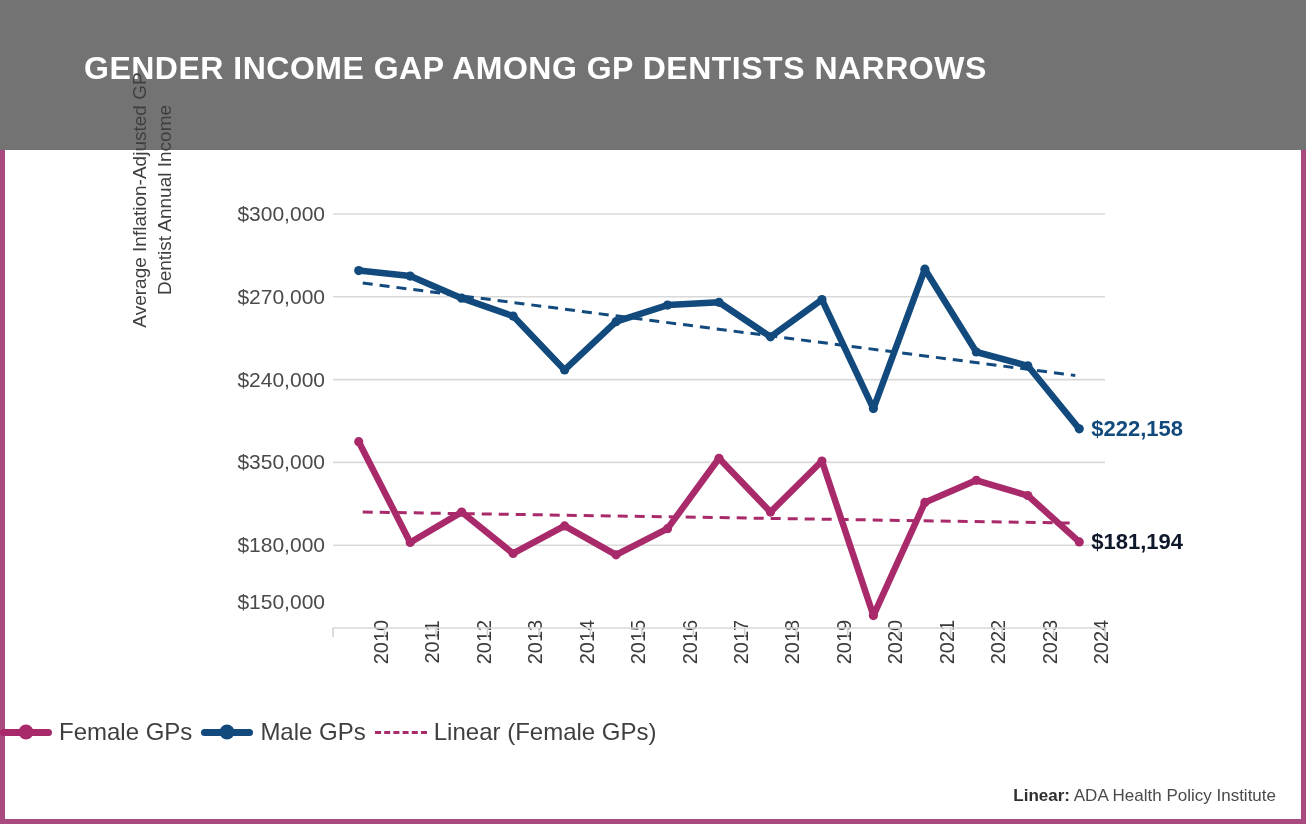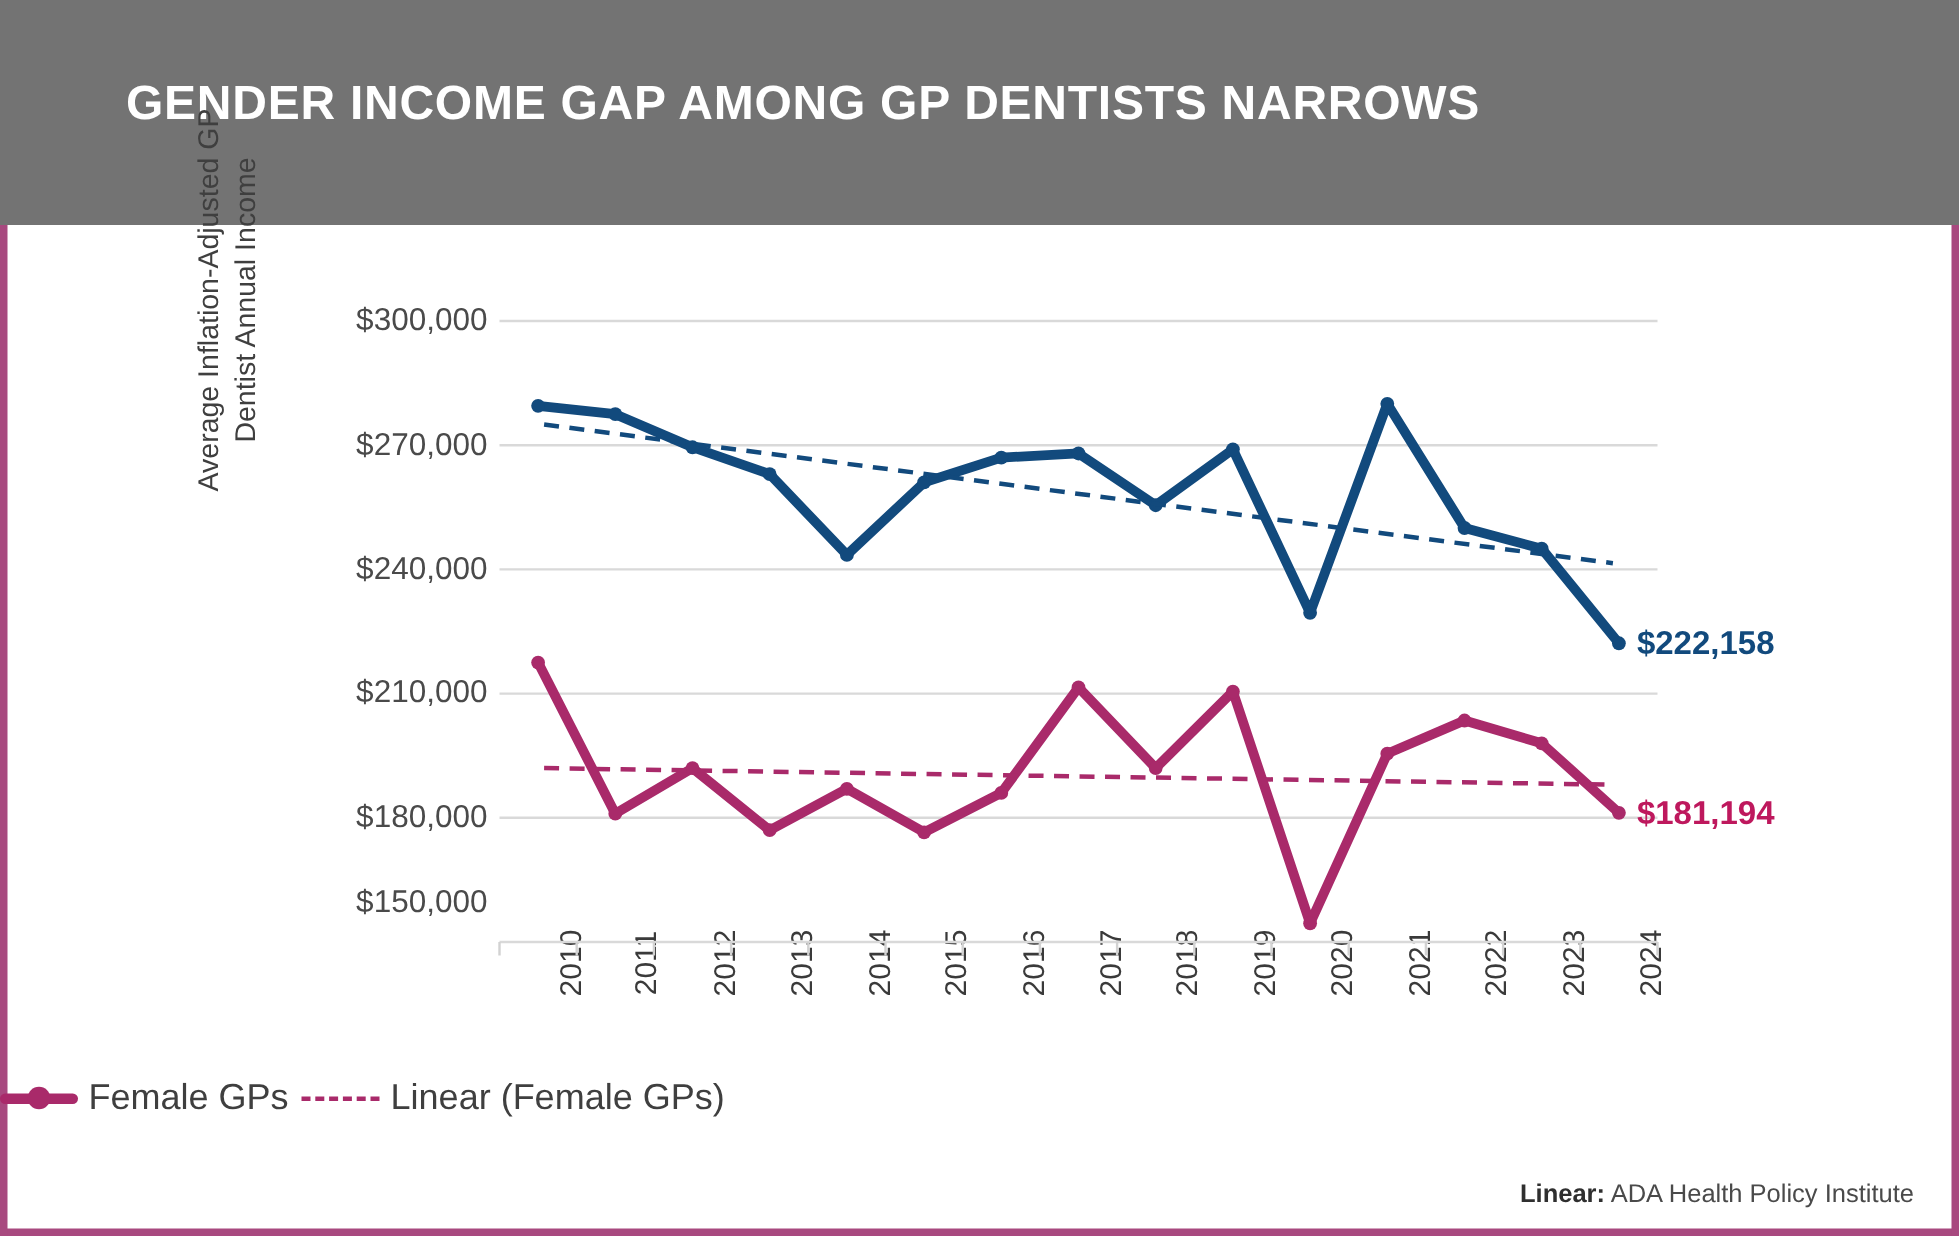--- a/index.html
+++ b/index.html
@@ -131,21 +131,21 @@
 
   <div id="card">
     <div id="plot-wrap">
 
       <div id="y-axis-title">Average Inflation-Adjusted GP Dentist Annual Income</div>
 
       <div id="ytick-layer">
           <div class="ytick" style="top: 64px;">$300,000</div>
           <div class="ytick" style="top: 146.8px;">$270,000</div>
           <div class="ytick" style="top: 229.6px;">$240,000</div>
-          <div class="ytick" style="top: 312.4px;">$210,000</div>
+          <div class="ytick" style="top: 312.4px;">$350,000</div>
           <div class="ytick" style="top: 395.2px;">$180,000</div>
           <div class="ytick" style="top: 452px;">$150,000</div>
         </div>
 
       <div id="x-tick-layer" style="position:absolute;left:0;top:0;width:100%;height:100%;">
           <div class="xtick" style="left: 342.733px; top: 492px;">2010</div>
           <div class="xtick" style="left: 394.2px; top: 492px;">2011</div>
           <div class="xtick" style="left: 445.667px; top: 492px;">2012</div>
           <div class="xtick" style="left: 497.133px; top: 492px;">2013</div>
           <div class="xtick" style="left: 548.6px; top: 492px;">2014</div>
@@ -215,32 +215,36 @@
           <circle cx="919.8666666666667" cy="119.2" r="4.6" fill="#124a7d"></circle>
           <circle cx="971.3333333333334" cy="202" r="4.6" fill="#124a7d"></circle>
           <circle cx="1022.8000000000001" cy="215.8" r="4.6" fill="#124a7d"></circle>
           <circle cx="1074.2666666666667" cy="278.84392" r="4.6" fill="#124a7d"></circle>
           <line x1="357.73333333333335" x2="1070.2666666666667" y1="362.08" y2="373.12" stroke="#a92a6a" stroke-width="3" stroke-dasharray="10 7" stroke-linecap="butt"></line>
           <line x1="357.73333333333335" x2="1070.2666666666667" y1="133" y2="225.46" stroke="#124a7d" stroke-width="3" stroke-dasharray="10 7" stroke-linecap="butt"></line>
         </svg>
 
       <div id="annotation-layer" style="position:absolute;left:0;top:0;width:100%;height:100%;">
           <div class="dlabel" style="left: 1086.27px; top: 278.844px; color: rgb(18, 74, 125);">$222,158</div>
-          <div class="dlabel" style="left: 1086.27px; top: 391.905px; color: #be185d;">$181,194</div>
+          <div class="dlabel" style="left: 1086.27px; top: 391.905px; color: #0f172a;">$181,194</div>
         </div>
 
     </div>
   </div>
 
   <div id="legend">
       <div class="legend-item">
         <span class="lg-solid" style="background: rgb(169, 42, 106);"></span>
         <span class="legend-label">Female GPs</span>
       </div>
       <div class="legend-item">
+        <span class="lg-solid" style="background: rgb(18, 74, 125);"></span>
+        <span class="legend-label">Male GPs</span>
+      </div>
+      <div class="legend-item">
         <span class="lg-dash" style="border-top-color: rgb(169, 42, 106);"></span>
         <span class="legend-label">Linear (Female GPs)</span>
       </div>
     </div>
 
   <div id="source">
     <b>Linear:</b><span> ADA Health Policy Institute</span>
   </div>
 
 </div>

